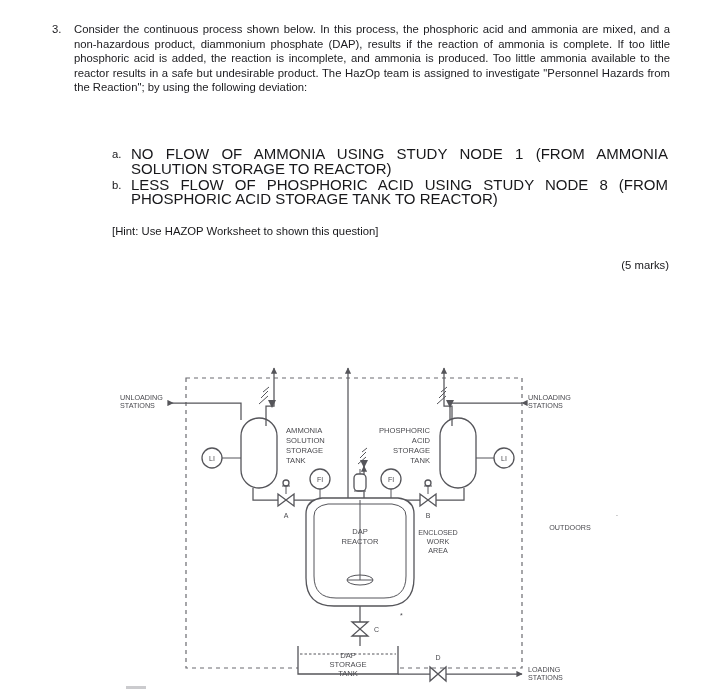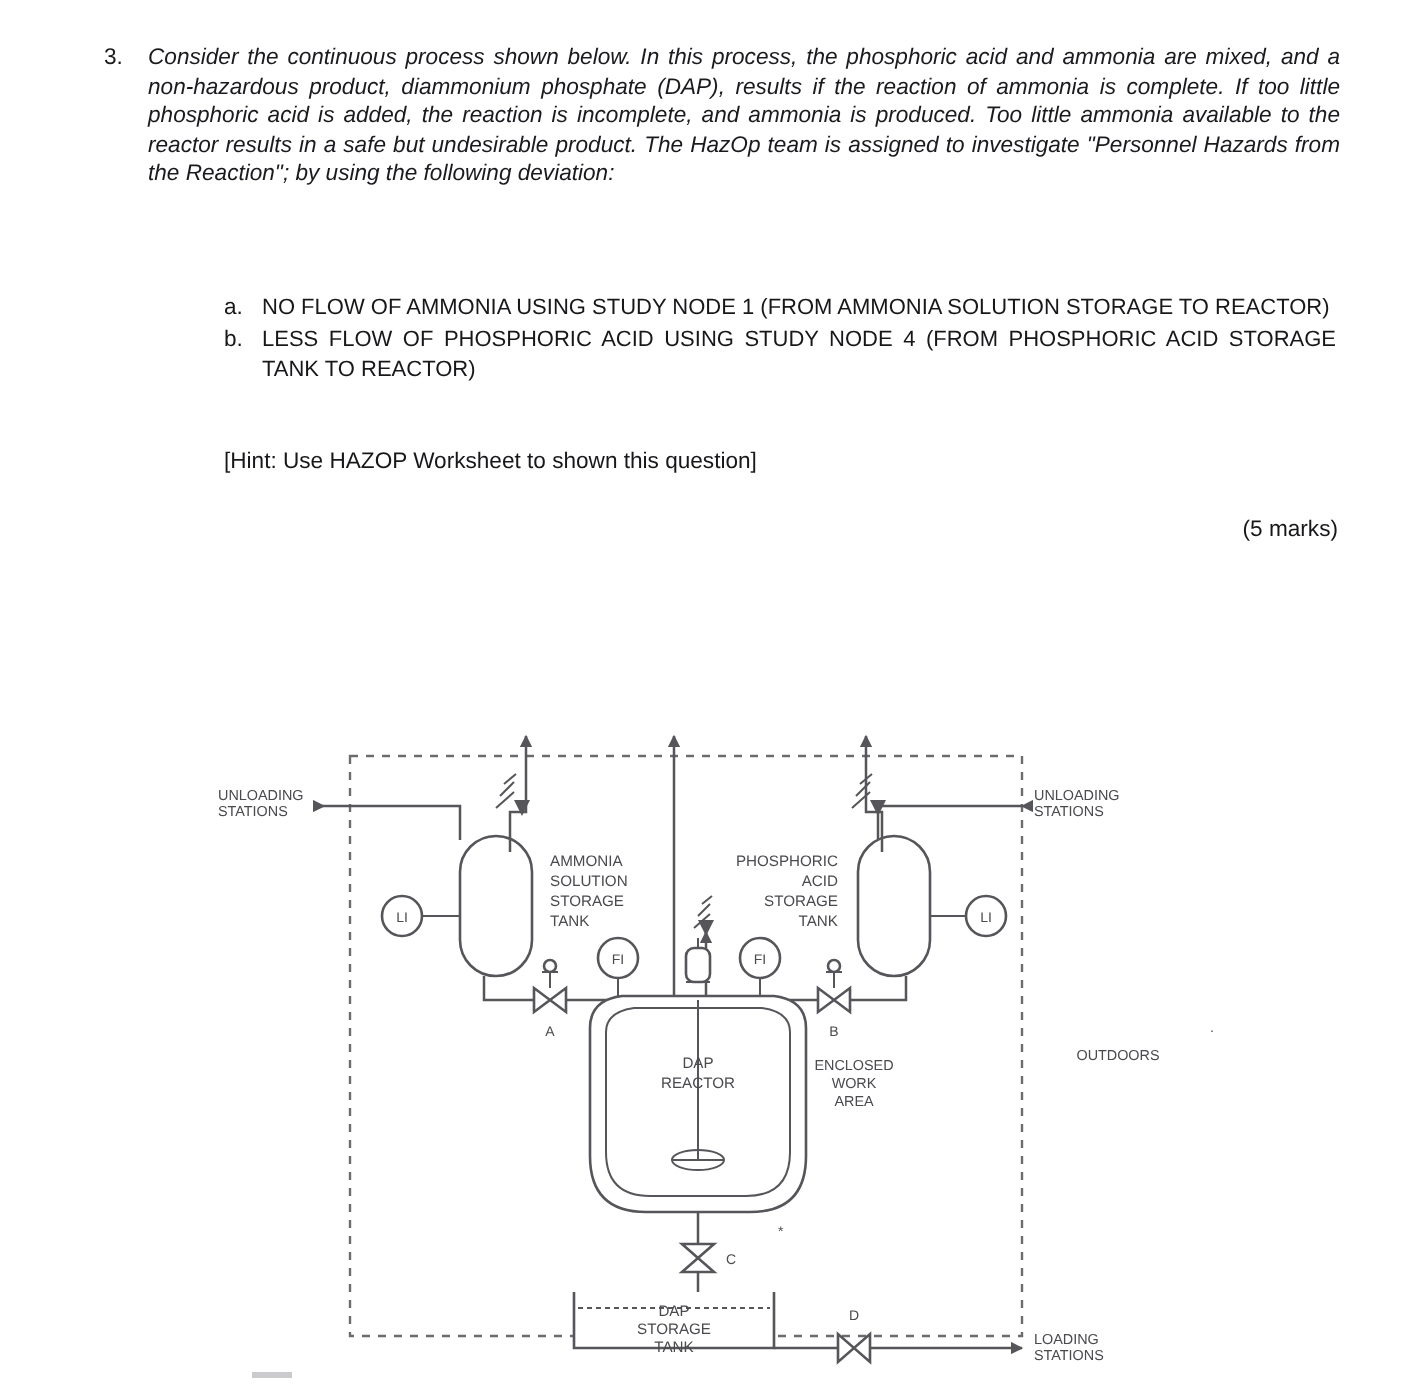--- a/index.html
+++ b/index.html
@@ -33,21 +33,20 @@
     font-size: 11.3px;
     line-height: 14.6px;
     color: #1b1b1f;
   }
   .q-body {
     flex: 1 1 auto;
     font-size: 11.3px;
     line-height: 14.6px;
     text-align: justify;
     color: #1b1b1f;
-    font-style: italic;
   }
 
   
   .sublist {
     position: absolute;
     left: 112px;
     top: 147px;
     width: 556px;
   }
   .sub-row {
@@ -56,21 +55,21 @@
     margin-bottom: 1px;
   }
   .sub-letter {
     width: 19px;
     flex: 0 0 19px;
     font-size: 11.3px;
     line-height: 14.8px;
   }
   .sub-text {
     flex: 1 1 auto;
-    font-size: 11px;
+    font-size: 15px;
     line-height: 14.8px;
     text-align: justify;
   }
 
   .hint {
     position: absolute;
     left: 112px;
     top: 224px;
     font-size: 11.3px;
     line-height: 14.8px;
@@ -79,21 +78,21 @@
     position: absolute;
     right: 37px;
     top: 258px;
     font-size: 11.3px;
     line-height: 14.8px;
   }
 
   
   .diagram-wrap {
     position: absolute;
-    left: 97px;
+    left: 108px;
     top: 288px;
     width: 560px;
     height: 400px;
   }
   .diagram-wrap svg {
     display: block;
     width: 560px;
     height: 400px;
   }
   .smudge {
@@ -116,21 +115,21 @@
   </div>
 </div>
 
 <div class="sublist">
   <div class="sub-row">
     <div class="sub-letter">a.</div>
     <div class="sub-text">NO FLOW OF AMMONIA USING STUDY NODE 1 (FROM AMMONIA SOLUTION STORAGE TO REACTOR)</div>
   </div>
   <div class="sub-row">
     <div class="sub-letter">b.</div>
-    <div class="sub-text">LESS FLOW OF PHOSPHORIC ACID USING STUDY NODE 4 (FROM PHOSPHORIC ACID STORAGE TANK TO REACTOR)</div>
+    <div class="sub-text">LESS FLOW OF PHOSPHORIC ACID USING STUDY NODE 8 (FROM PHOSPHORIC ACID STORAGE TANK TO REACTOR)</div>
   </div>
 </div>
 
 <div class="hint">[Hint: Use HAZOP Worksheet to shown this question]</div>
 <div class="marks">(5 marks)</div>
 
 <div class="diagram-wrap">
 <svg viewBox="0 0 560 400" xmlns="http://www.w3.org/2000/svg">
   <defs>
     <marker id="arrowL" viewBox="0 0 10 10" refX="9" refY="5" markerWidth="5" markerHeight="5" orient="auto-start-reverse">

